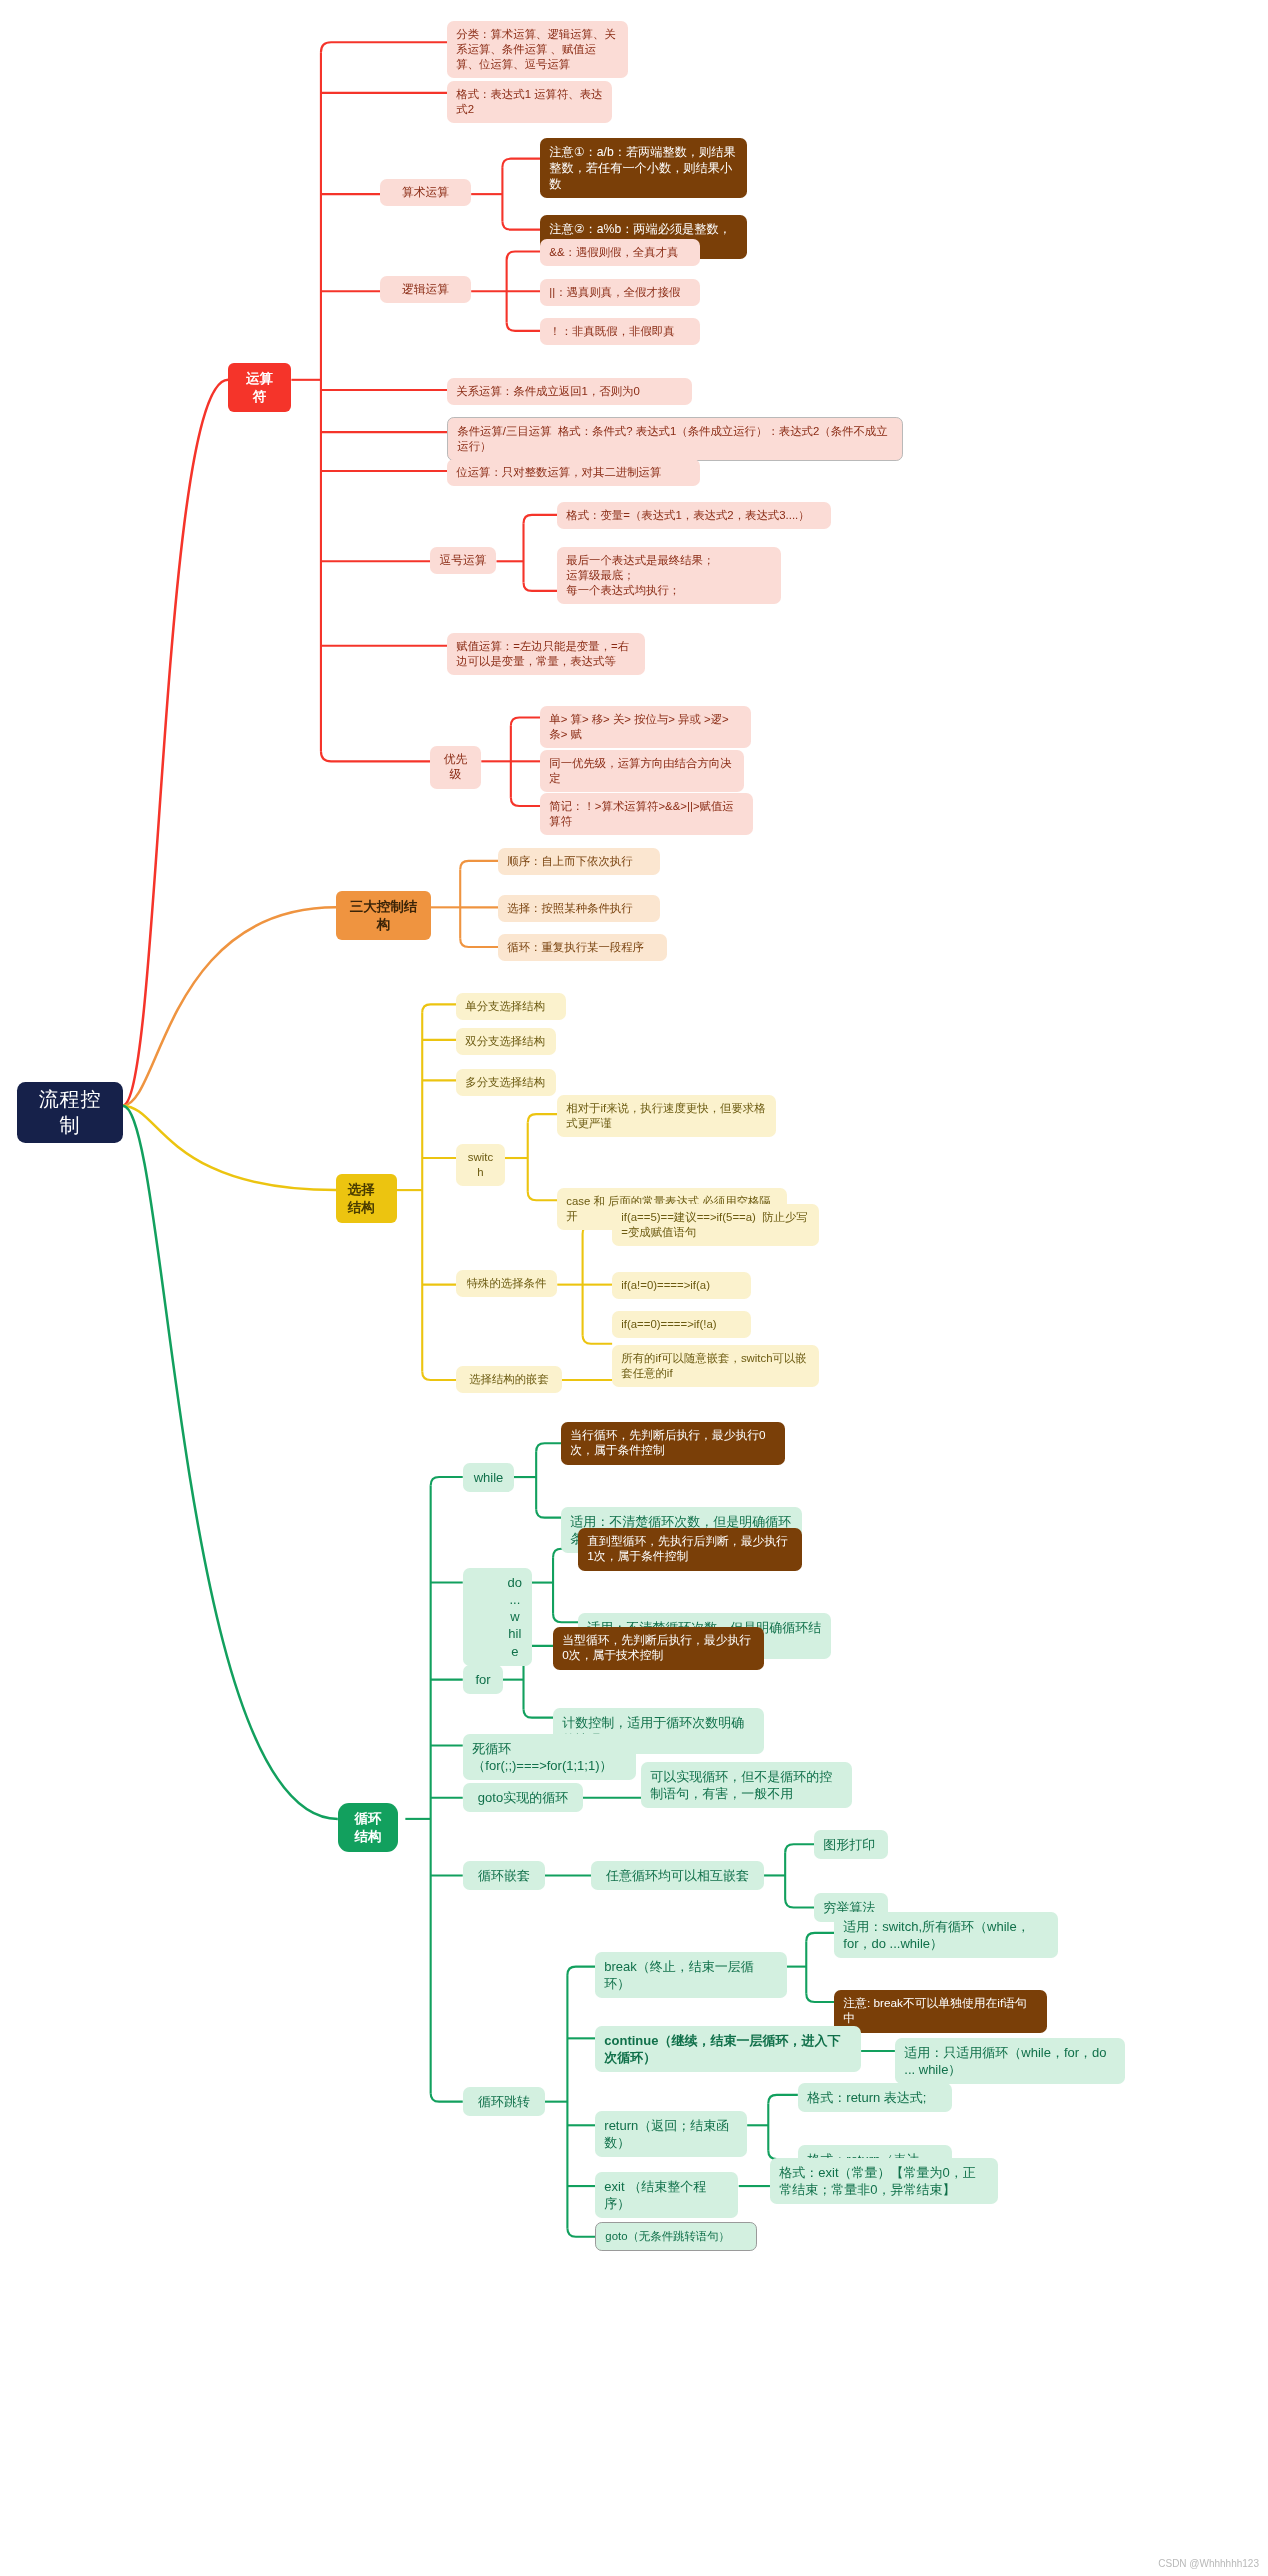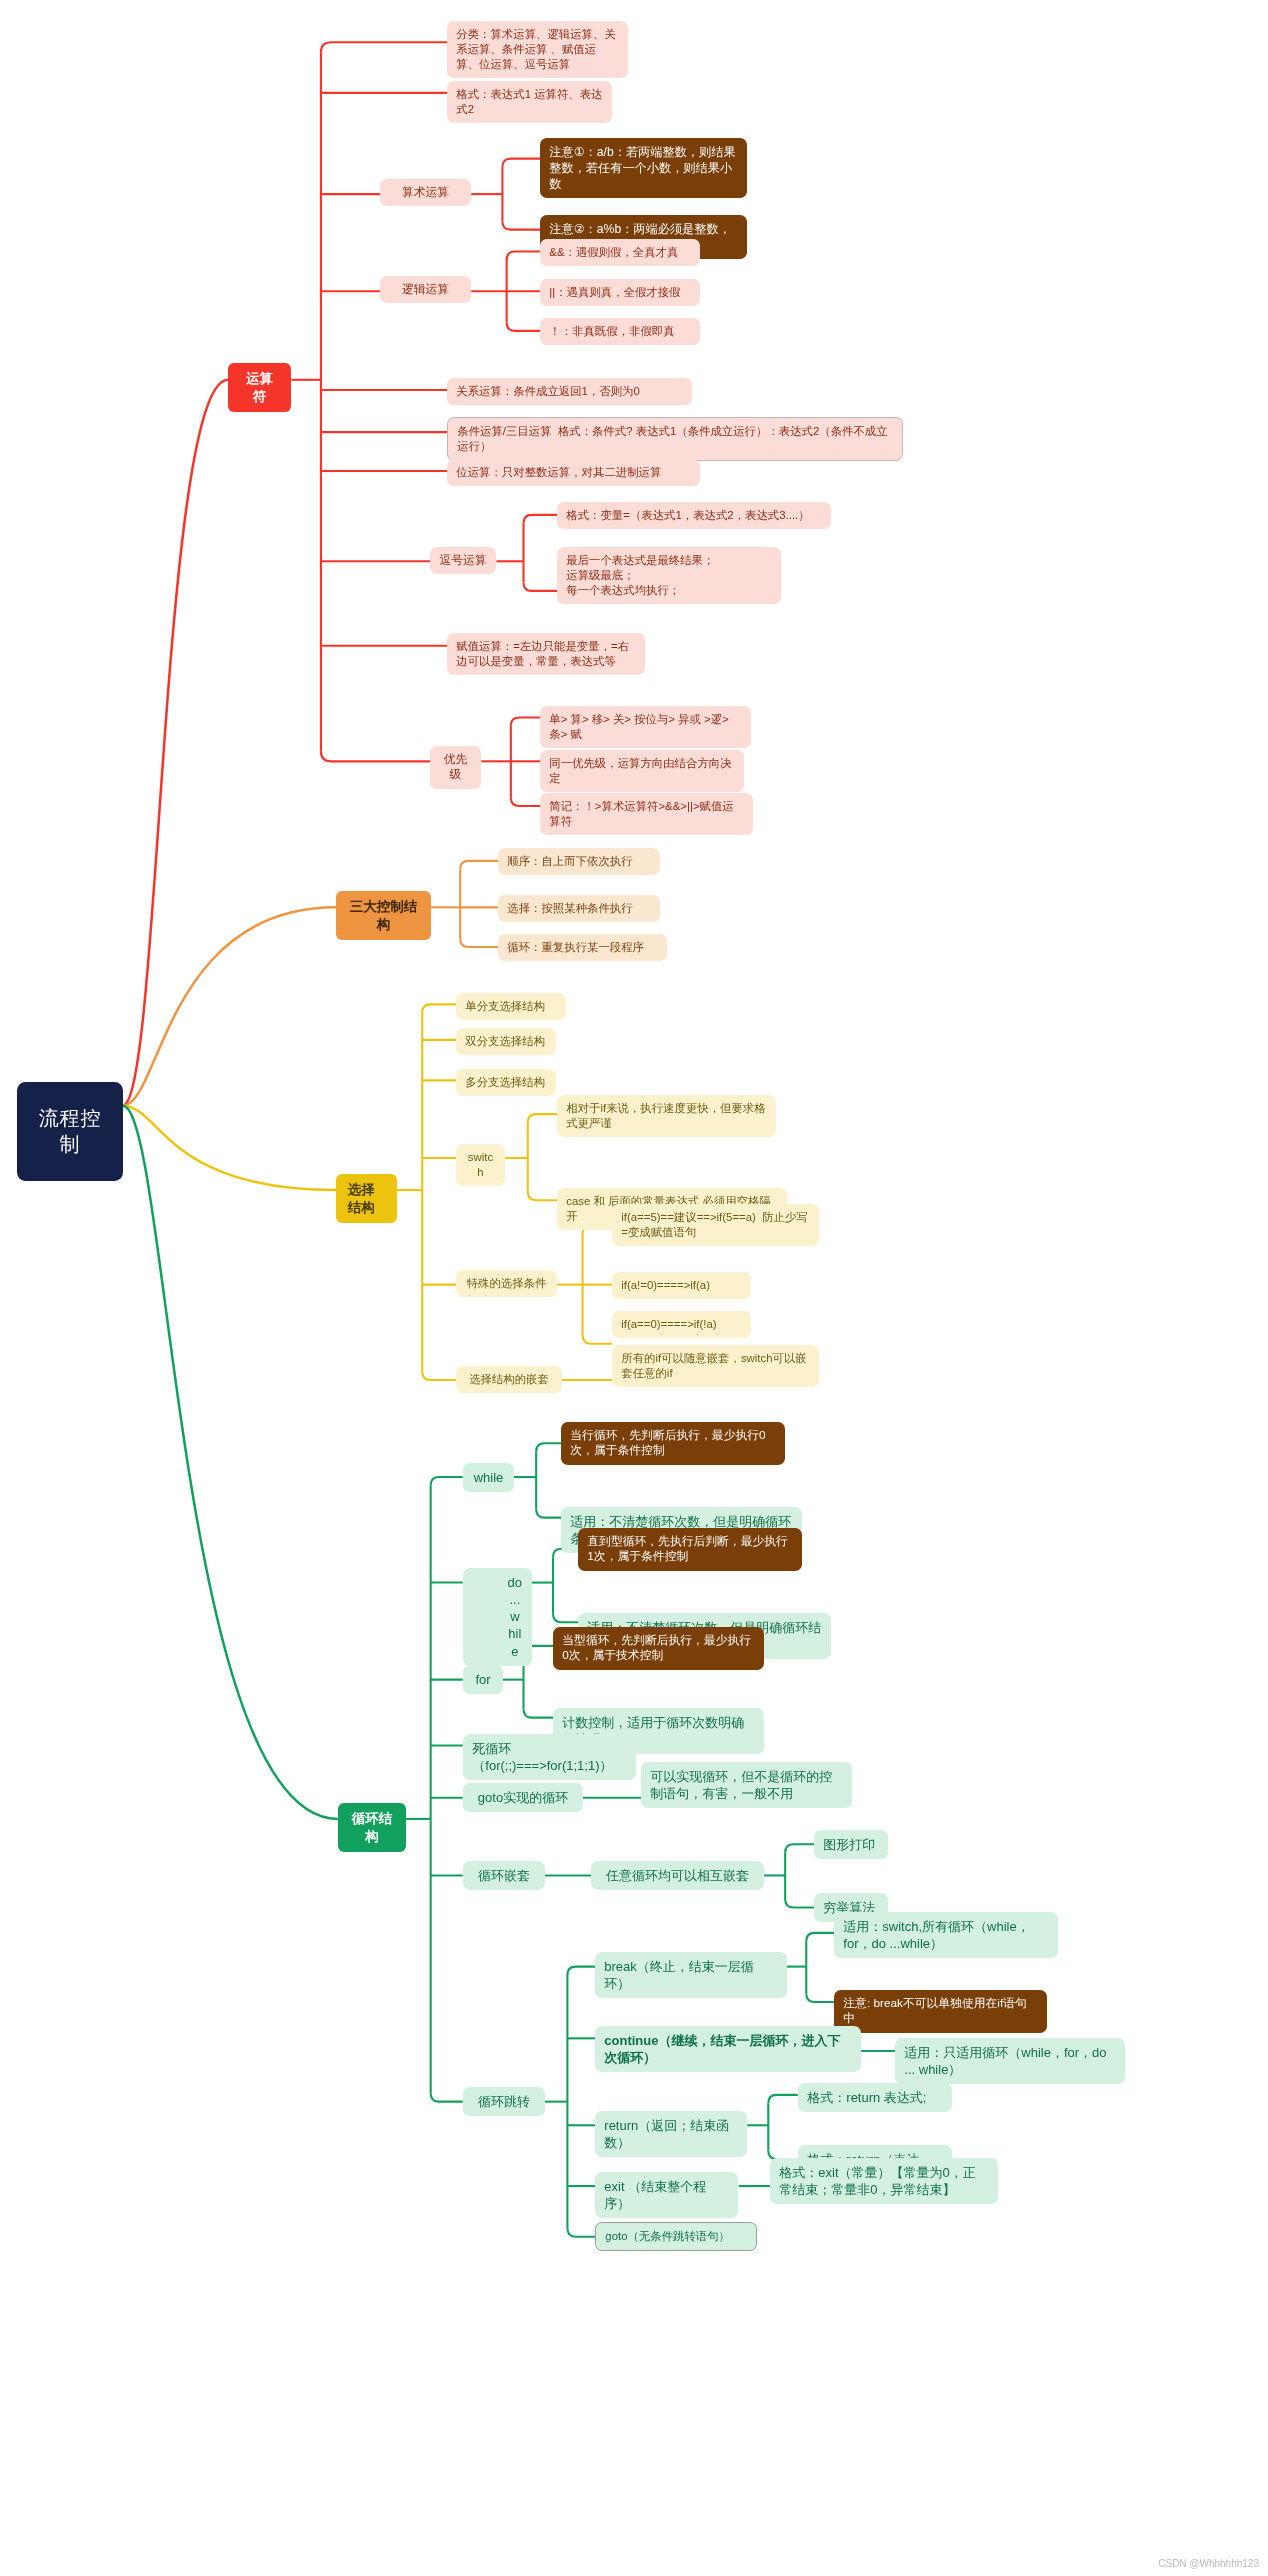--- a/index.html
+++ b/index.html
@@ -29,21 +29,21 @@
     white-space: pre-wrap;
     word-break: break-word;
   }
 
   
   .root {
     background: #16214a;
     color: #ffffff;
     font-size: 20px;
     border-radius: 8.4px;
-    padding: 23px 15px;
+    padding: 4px 15px;
     letter-spacing: 0.8px;
   }
 
   
   .b1 { font-size: 13.5px; font-weight: bold; border-radius: 5.9px; padding: 6.8px 11.8px; color:#fff; }
   .b1.red    { background: #f5342a; }
   .b1.orange { background: #ef9440; color:#3b2408; }
   .b1.yellow { background: #ecc410; color:#4a3c00; }
   .b1.green  { background: #12a05e; }
 
@@ -250,21 +250,21 @@
   <div class="node y-lite" style="left:557px; top:1188px; width:230px;">case 和 后面的常量表达式 必须用空格隔开</div>
 
   <div class="node y-lite" style="left:456px; top:1270px; width:101px; text-align:center;">特殊的选择条件</div>
   <div class="node y-lite" style="left:612px; top:1204px; width:207px;">if(a==5)==建议==&gt;if(5==a)  防止少写=变成赋值语句</div>
   <div class="node y-lite" style="left:612px; top:1272px; width:139px;">if(a!=0)====&gt;if(a)</div>
   <div class="node y-lite" style="left:612px; top:1311px; width:139px;">if(a==0)====&gt;if(!a)</div>
 
   <div class="node y-lite" style="left:456px; top:1366px; width:106px; text-align:center;">选择结构的嵌套</div>
   <div class="node y-lite" style="left:612px; top:1345px; width:207px;">所有的if可以随意嵌套，switch可以嵌套任意的if</div>
 
-  <div class="node b1 green" style="left:338px; top:1803px; width:68px; text-align:center;">循环结构</div>
+  <div class="node b1 green" style="left:338px; top:1803px; width:60px; text-align:center;border-radius:11px;">循环结构</div>
 
   <div class="node g-lite" style="left:463px; top:1463px; width:51px; text-align:center;">while</div>
   <div class="node g-dark" style="left:561px; top:1422px; width:224px;">当行循环，先判断后执行，最少执行0次，属于条件控制</div>
   <div class="node g-lite" style="left:561px; top:1507px; width:241px;">适用：不清楚循环次数，但是明确循环条件</div>
 
   <div class="node g-lite" style="left:463px; top:1568px; width:69px; text-align:center;padding-left:44px;">do...while</div>
   <div class="node g-dark" style="left:578px; top:1528px; width:224px;">直到型循环，先执行后判断，最少执行1次，属于条件控制</div>
   <div class="node g-lite" style="left:578px; top:1613px; width:253px;">适用：不清楚循环次数，但是明确循环结束条件</div>
 
   <div class="node g-lite" style="left:463px; top:1665px; width:40px; text-align:center;">for</div>

